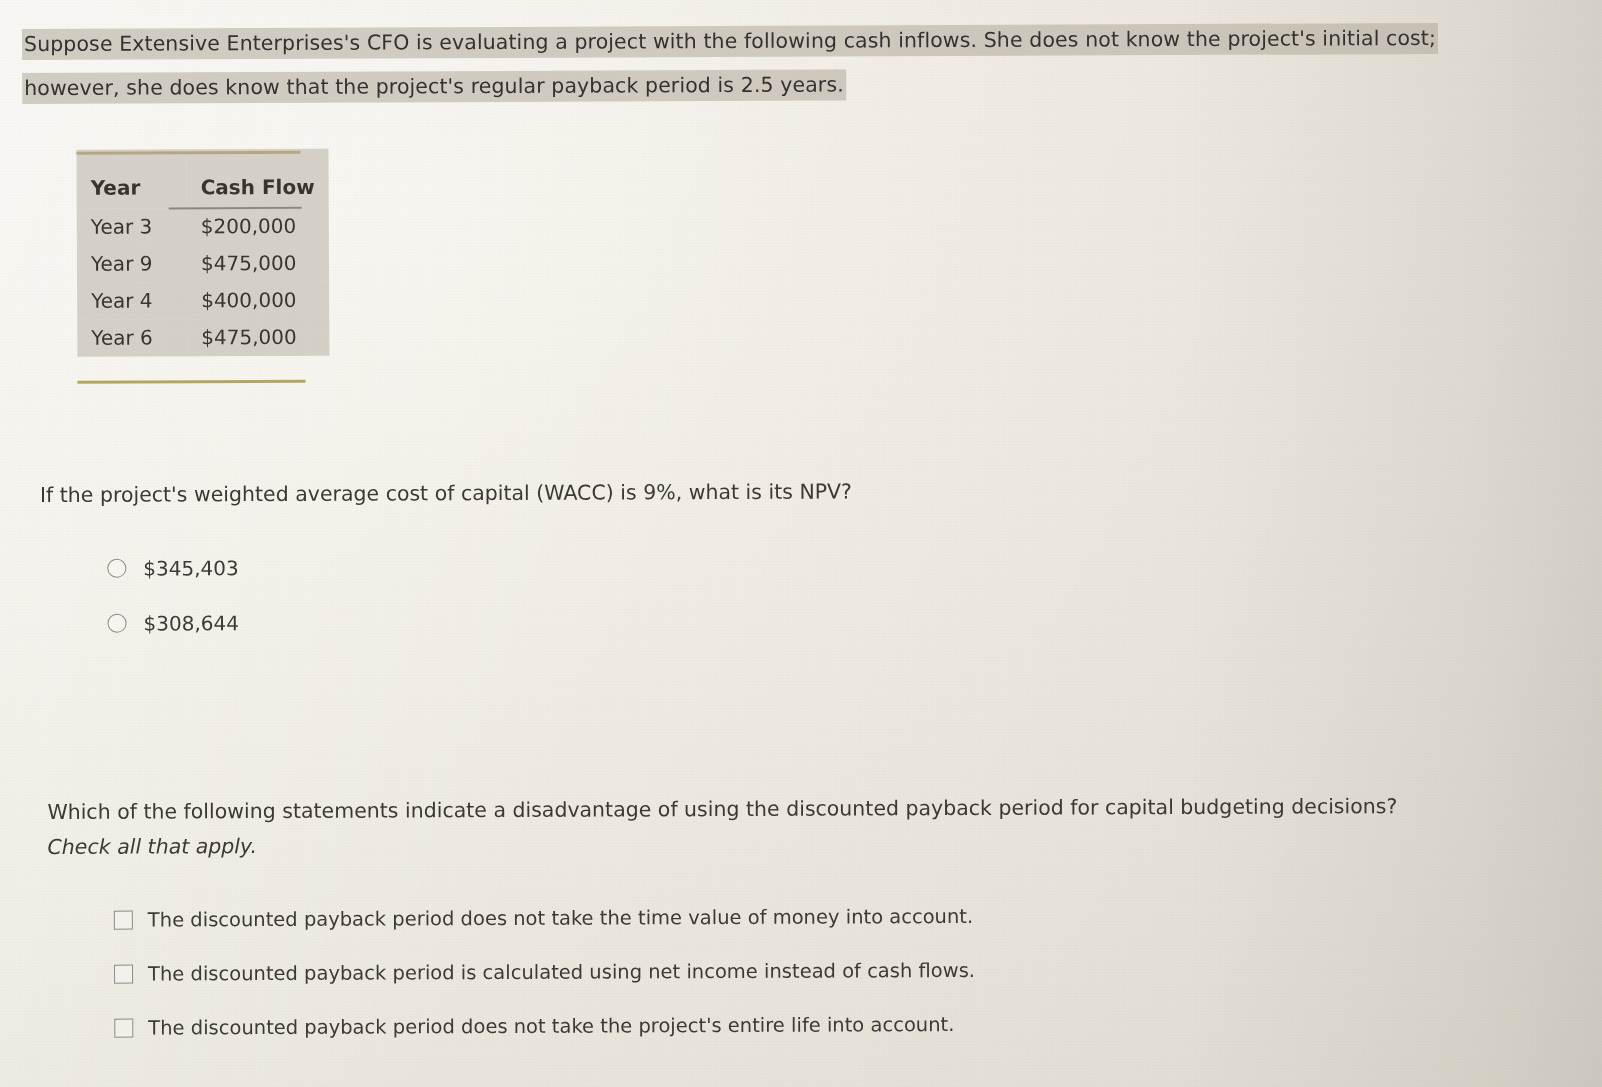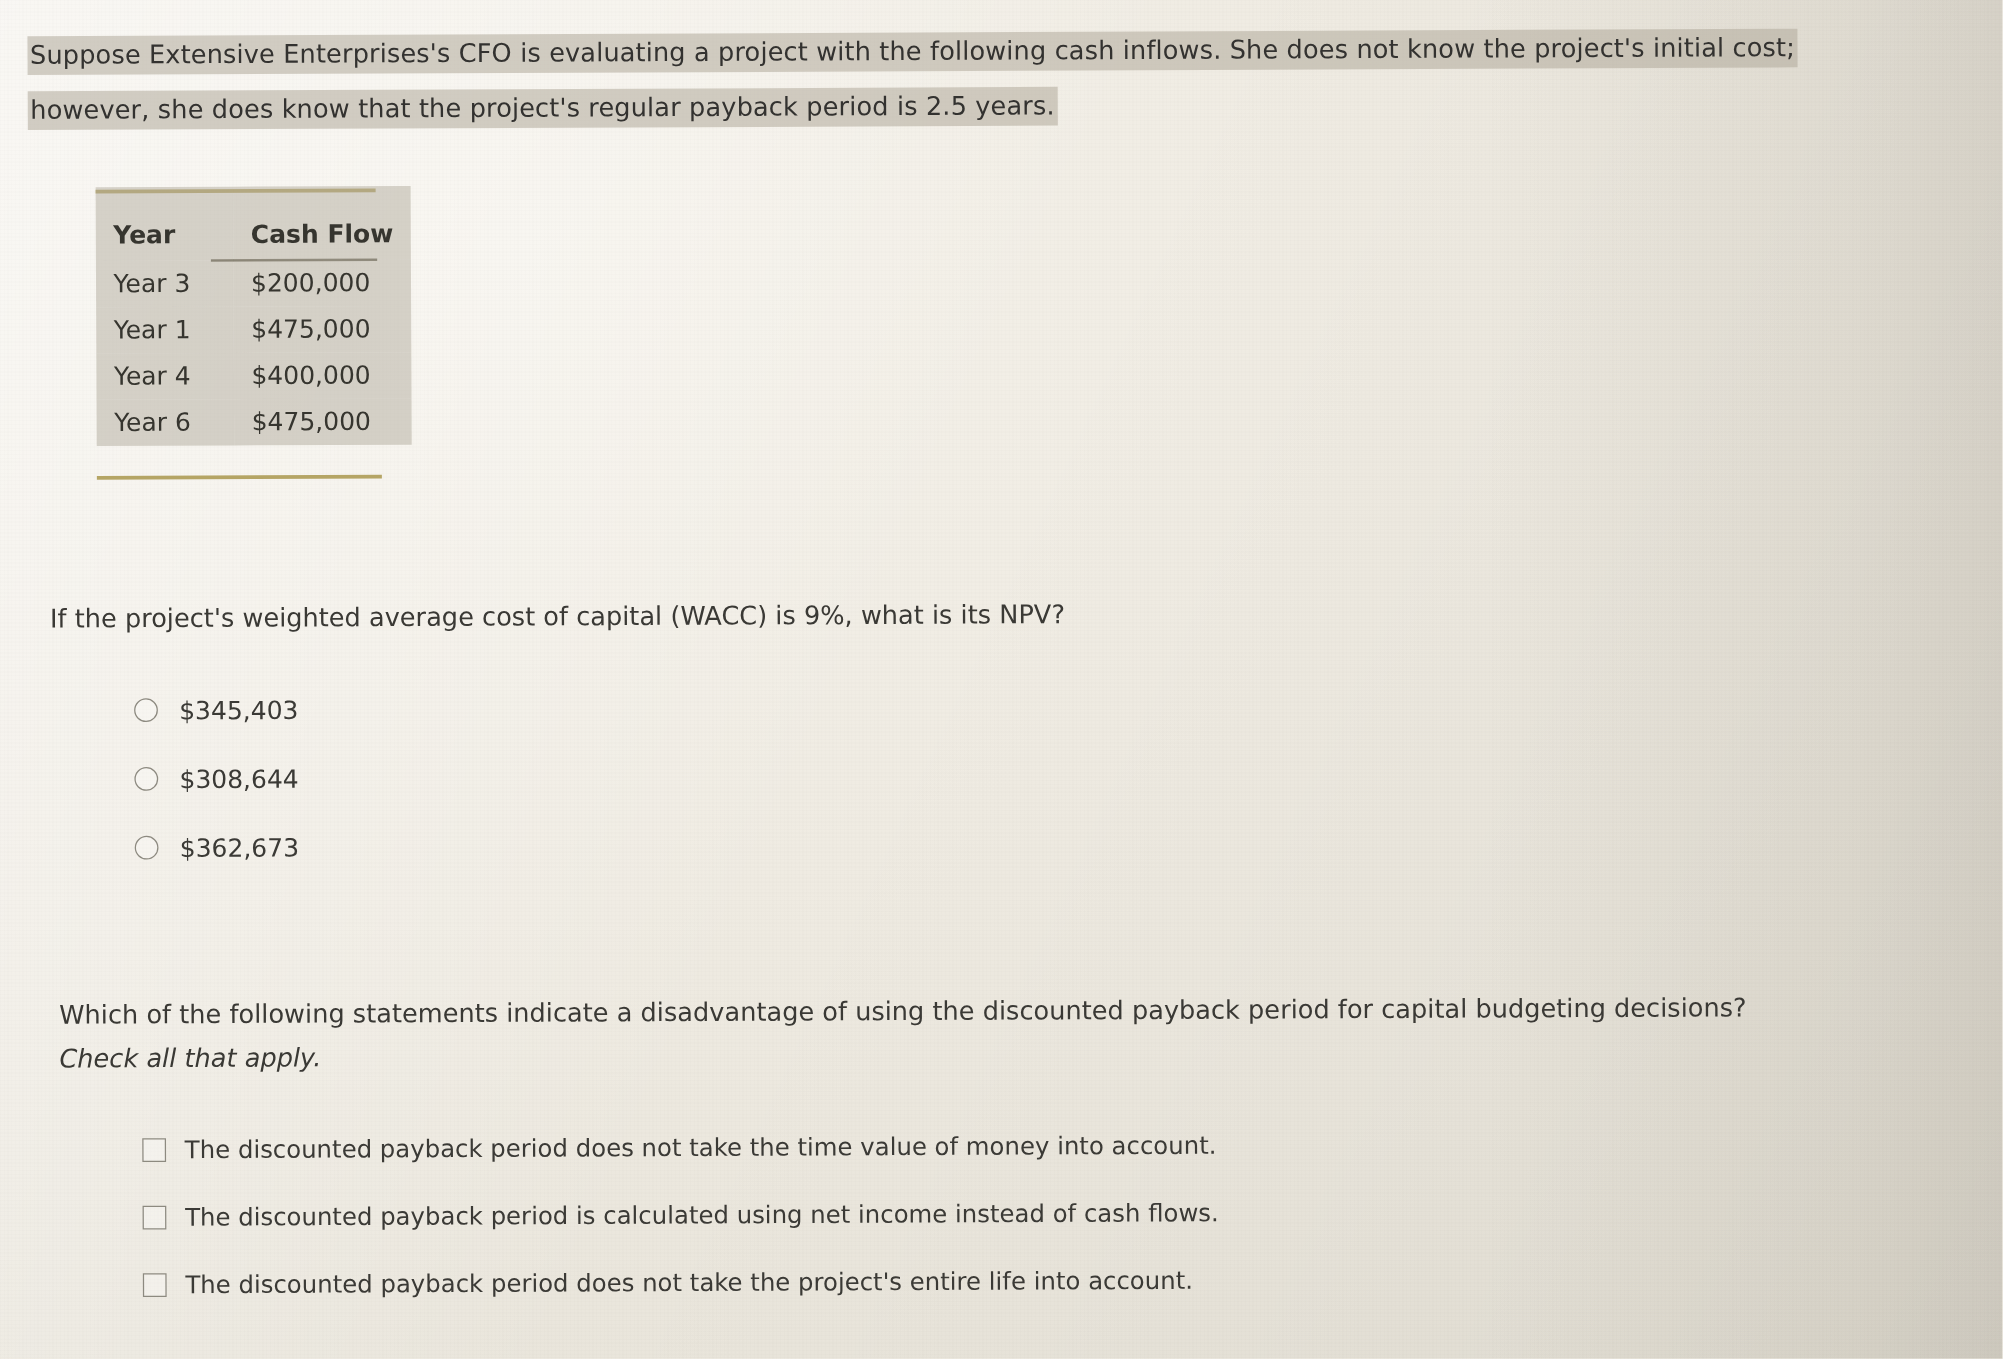--- a/index.html
+++ b/index.html
@@ -204,21 +204,21 @@
           <th class="col-year">Year</th>
           <th class="col-cf">Cash Flow</th>
         </tr>
       </thead>
       <tbody>
         <tr>
           <td class="col-year">Year 3</td>
           <td class="col-cf">$200,000</td>
         </tr>
         <tr>
-          <td class="col-year">Year 1</td>
+          <td class="col-year">Year 9</td>
           <td class="col-cf">$475,000</td>
         </tr>
         <tr>
           <td class="col-year">Year 4</td>
           <td class="col-cf">$400,000</td>
         </tr>
         <tr>
           <td class="col-year">Year 6</td>
           <td class="col-cf">$475,000</td>
         </tr>
@@ -230,24 +230,20 @@
 
   <div class="radio-list">
     <div class="radio-row">
       <span class="radio"></span>
       <span class="radio-label">$345,403</span>
     </div>
     <div class="radio-row">
       <span class="radio"></span>
       <span class="radio-label">$308,644</span>
     </div>
-    <div class="radio-row">
-      <span class="radio"></span>
-      <span class="radio-label">$362,673</span>
-    </div>
   </div>
 
   <div class="q2"><span>Which of the following statements indicate a disadvantage of using the discounted payback period for capital budgeting decisions?</span> <em>Check all that apply.</em></div>
 
   <div class="check-list">
     <div class="check-row">
       <span class="checkbox"></span>
       <span class="check-label">The discounted payback period does not take the time value of money into account.</span>
     </div>
     <div class="check-row">

